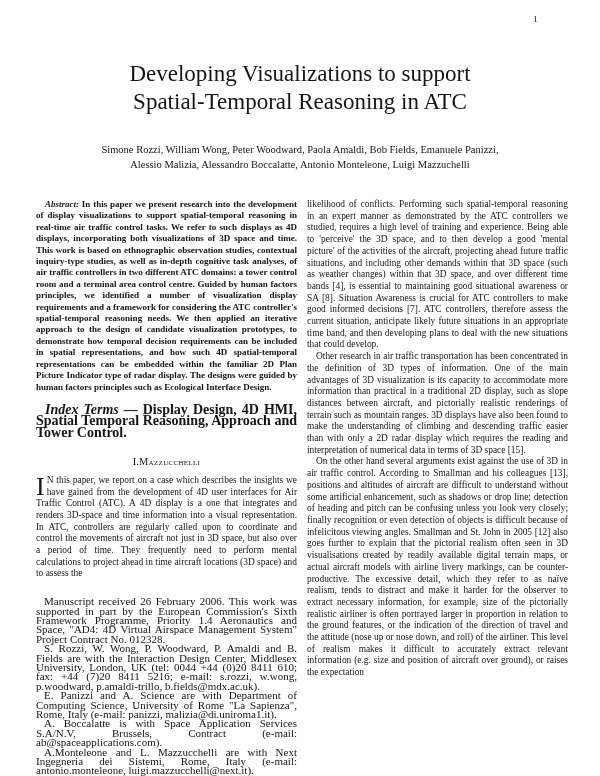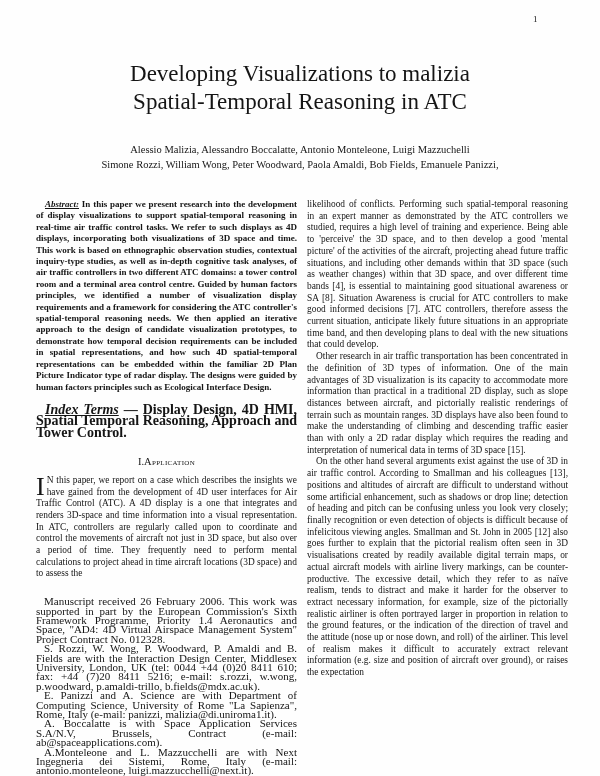--- a/index.html
+++ b/index.html
@@ -43,21 +43,21 @@
     line-height: 11.7px;
     text-align: justify;
   }
   .abstract {
     font-weight: bold;
     font-size: 9px;
     line-height: 11.4px;
     margin: 0;
     text-indent: 9px;
   }
-  .abstract-label, .index-label { font-style: italic; text-decoration: underline; }
+  .abstract-label, .index-label { font-style: italic; }
   .index-terms {
     font-weight: bold;
     font-size: 14px;
     line-height: 11.4px;
     margin: 11px 0 0 0;
     text-indent: 9px;
   }
   .section-heading {
     text-align: center;
     font-size: 10.5px;
@@ -90,38 +90,38 @@
   }
 </style>
 </head>
 <body>
 
 <div class="page">
 
   <div class="page-number">1</div>
 
   <div class="paper-title">
-    <div>Developing Visualizations to malizia</div>
+    <div>Developing Visualizations to support</div>
     <div>Spatial-Temporal Reasoning in ATC</div>
   </div>
 
   <div class="authors">
+    <div>Simone Rozzi, William Wong, Peter Woodward, Paola Amaldi, Bob Fields, Emanuele Panizzi,</div>
     <div>Alessio Malizia, Alessandro Boccalatte, Antonio Monteleone, Luigi Mazzuchelli</div>
-    <div>Simone Rozzi, William Wong, Peter Woodward, Paola Amaldi, Bob Fields, Emanuele Panizzi,</div>
   </div>
 
   <div class="columns">
 
     <div class="col">
 
       <p class="abstract"><span class="abstract-label">Abstract:</span><span> In this paper we present research into the development of display visualizations to support spatial-temporal reasoning in real-time air traffic control tasks. We refer to such displays as 4D displays, incorporating both visualizations of 3D space and time. This work is based on ethnographic observation studies, contextual inquiry-type studies, as well as in-depth cognitive task analyses, of air traffic controllers in two different ATC domains: a tower control room and a terminal area control centre. Guided by human factors principles, we identified a number of visualization display requirements and a framework for considering the ATC controller's spatial-temporal reasoning needs. We then applied an iterative approach to the design of candidate visualization prototypes, to demonstrate how temporal decision requirements can be included in spatial representations, and how such 4D spatial-temporal representations can be embedded within the familiar 2D Plan Picture Indicator type of radar display. The designs were guided by human factors principles such as Ecological Interface Design.</span></p>
 
       <p class="index-terms"><span class="index-label">Index Terms</span><span> — Display Design, 4D HMI, Spatial Temporal Reasoning, Approach and Tower Control.</span></p>
 
-      <p class="section-heading"><span>I.</span><span class="sc">Application</span></p>
+      <p class="section-heading"><span>I.</span><span class="sc">Mazzucchelli</span></p>
 
       <p class="para no-indent"><span class="dropcap">I</span><span>N this paper, we report on a case which describes the insights we have gained from the development of  4D user interfaces for Air Traffic Control (ATC). A 4D display is a one that integrates and renders 3D-space and time information into a visual representation. In ATC, controllers are regularly called upon to coordinate and control the movements of aircraft not just in 3D space, but also over a period of time. They frequently need to perform mental calculations to project ahead in time aircraft locations (3D space) and to assess the</span></p>
 
       <div class="footnotes">
         <p>Manuscript received 26 February 2006. This work was supported in part by the European Commission's Sixth Framework Programme, Priority 1.4 Aeronautics and Space, "AD4: 4D Virtual Airspace Management System" Project Contract No. 012328.</p>
         <p>S. Rozzi, W. Wong, P. Woodward, P. Amaldi and B. Fields are with the Interaction Design Center, Middlesex University, London, UK (tel: 0044 +44 (0)20 8411 610; fax: +44 (7)20 8411 5216; e-mail: s.rozzi, w.wong, p.woodward, p.amaldi-trillo, b.fields@mdx.ac.uk).</p>
         <p>E. Panizzi and A. Science are with Department of Computing Science, University of Rome "La Sapienza", Rome, Italy (e-mail: panizzi, malizia@di.uniroma1.it).</p>
         <p>A. Boccalatte is with Space Application Services S.A/N.V, Brussels, Contract (e-mail: ab@spaceapplications.com).</p>
         <p>A.Monteleone and L. Mazzucchelli are with Next Ingegneria dei Sistemi, Rome, Italy (e-mail: antonio.monteleone, luigi.mazzucchelli@next.it).</p>
       </div>

